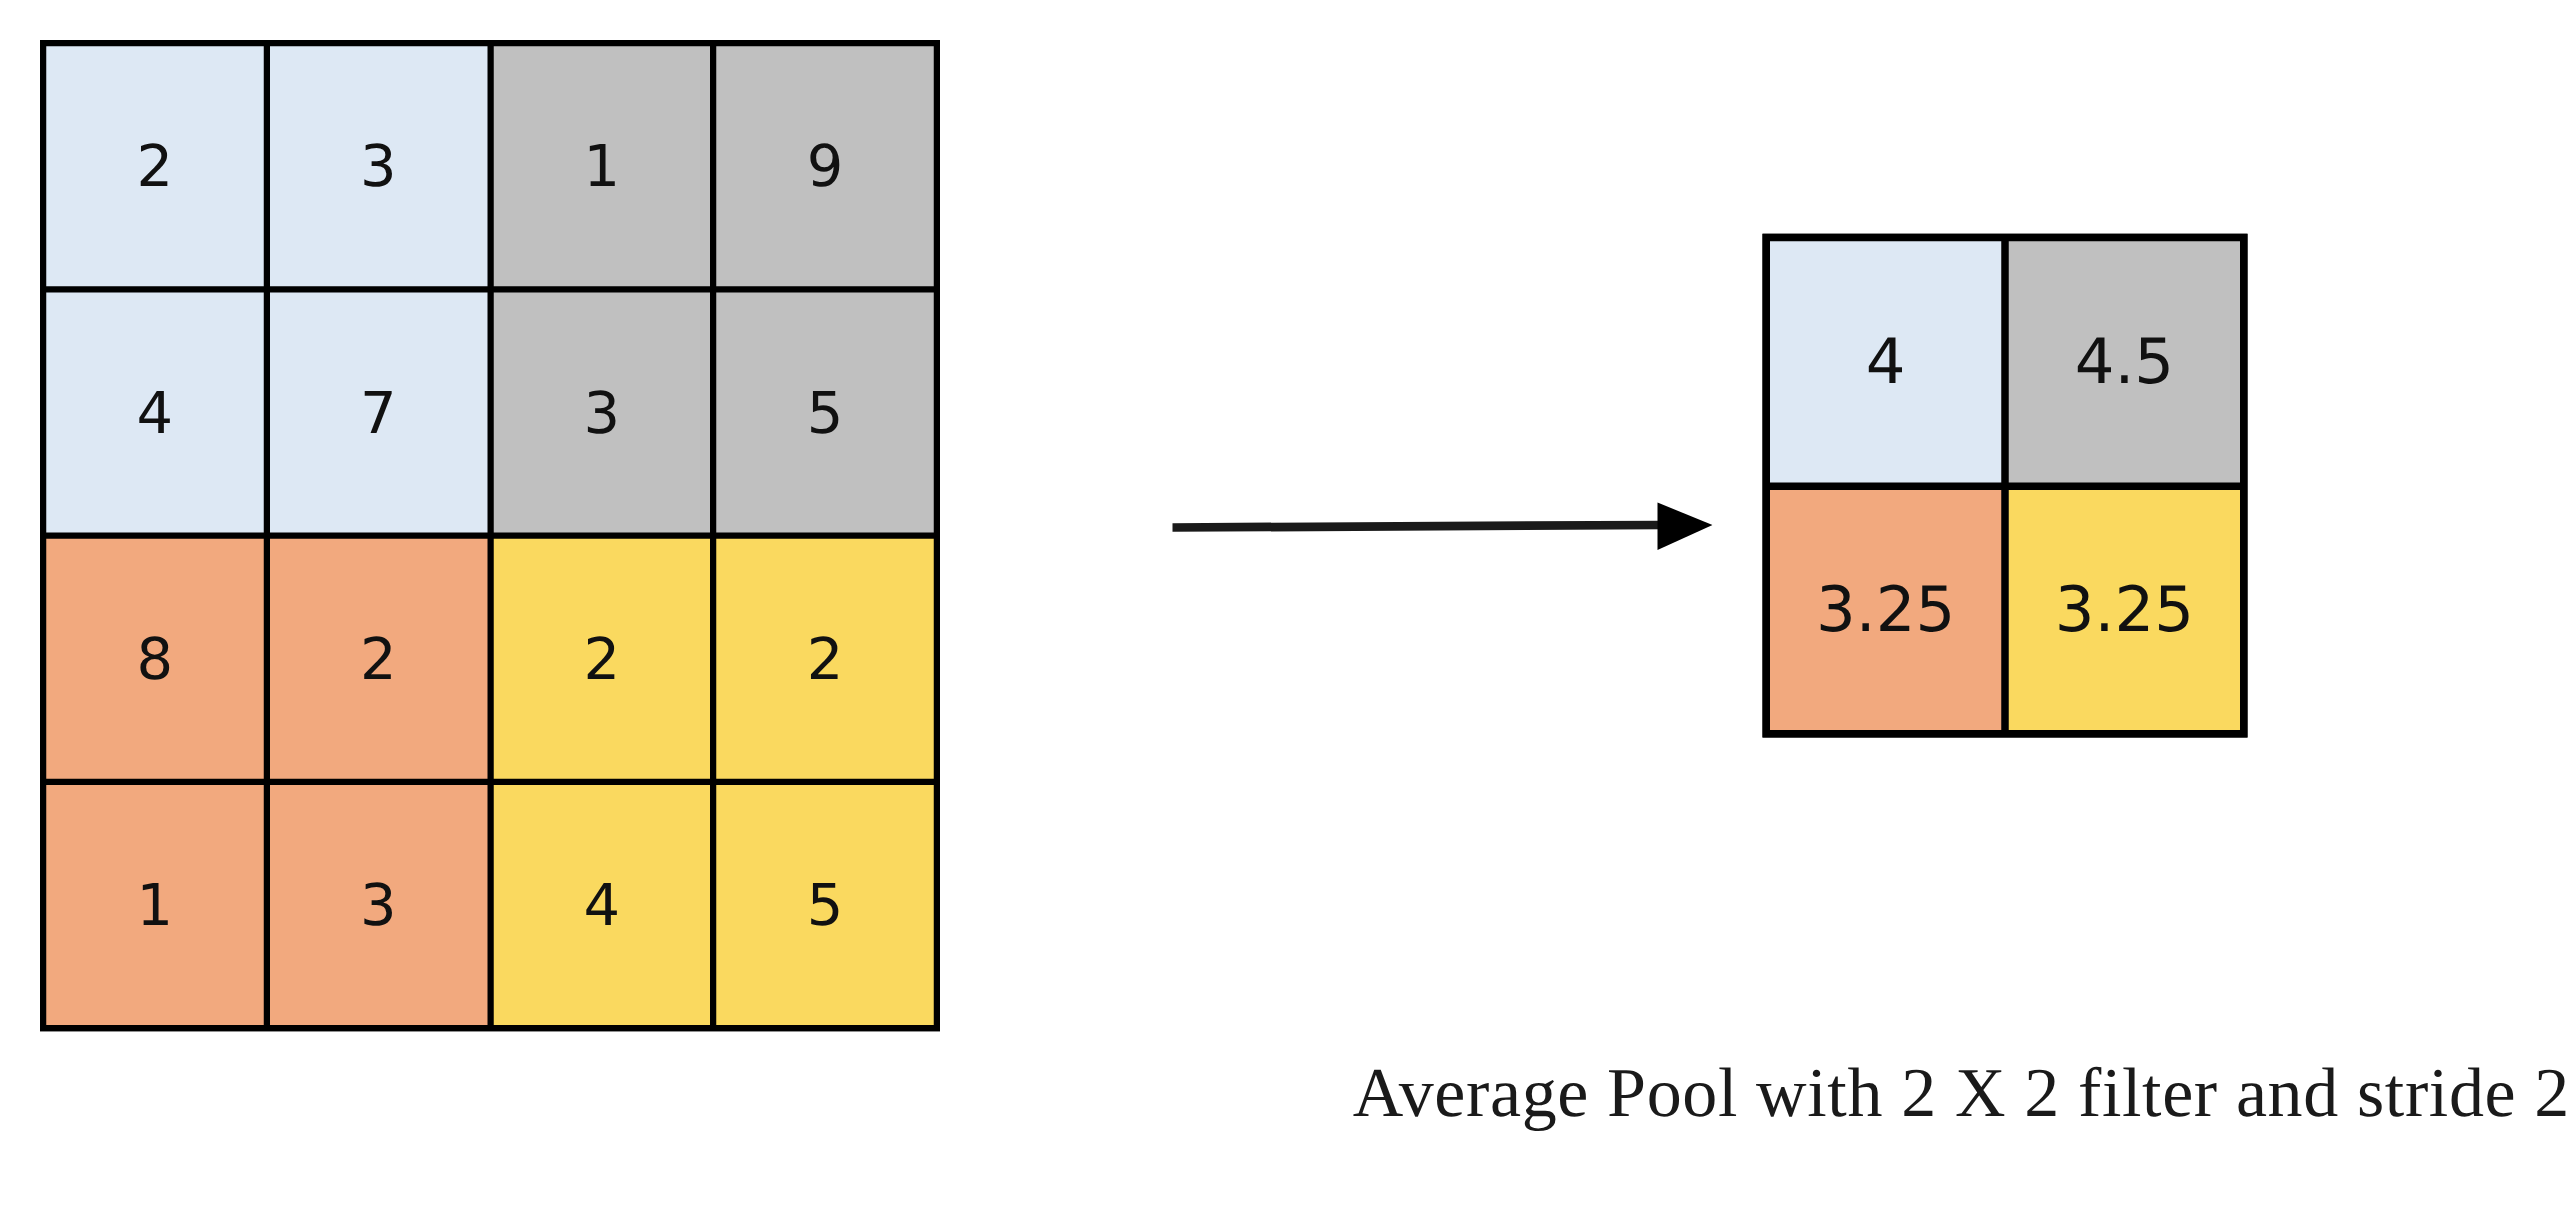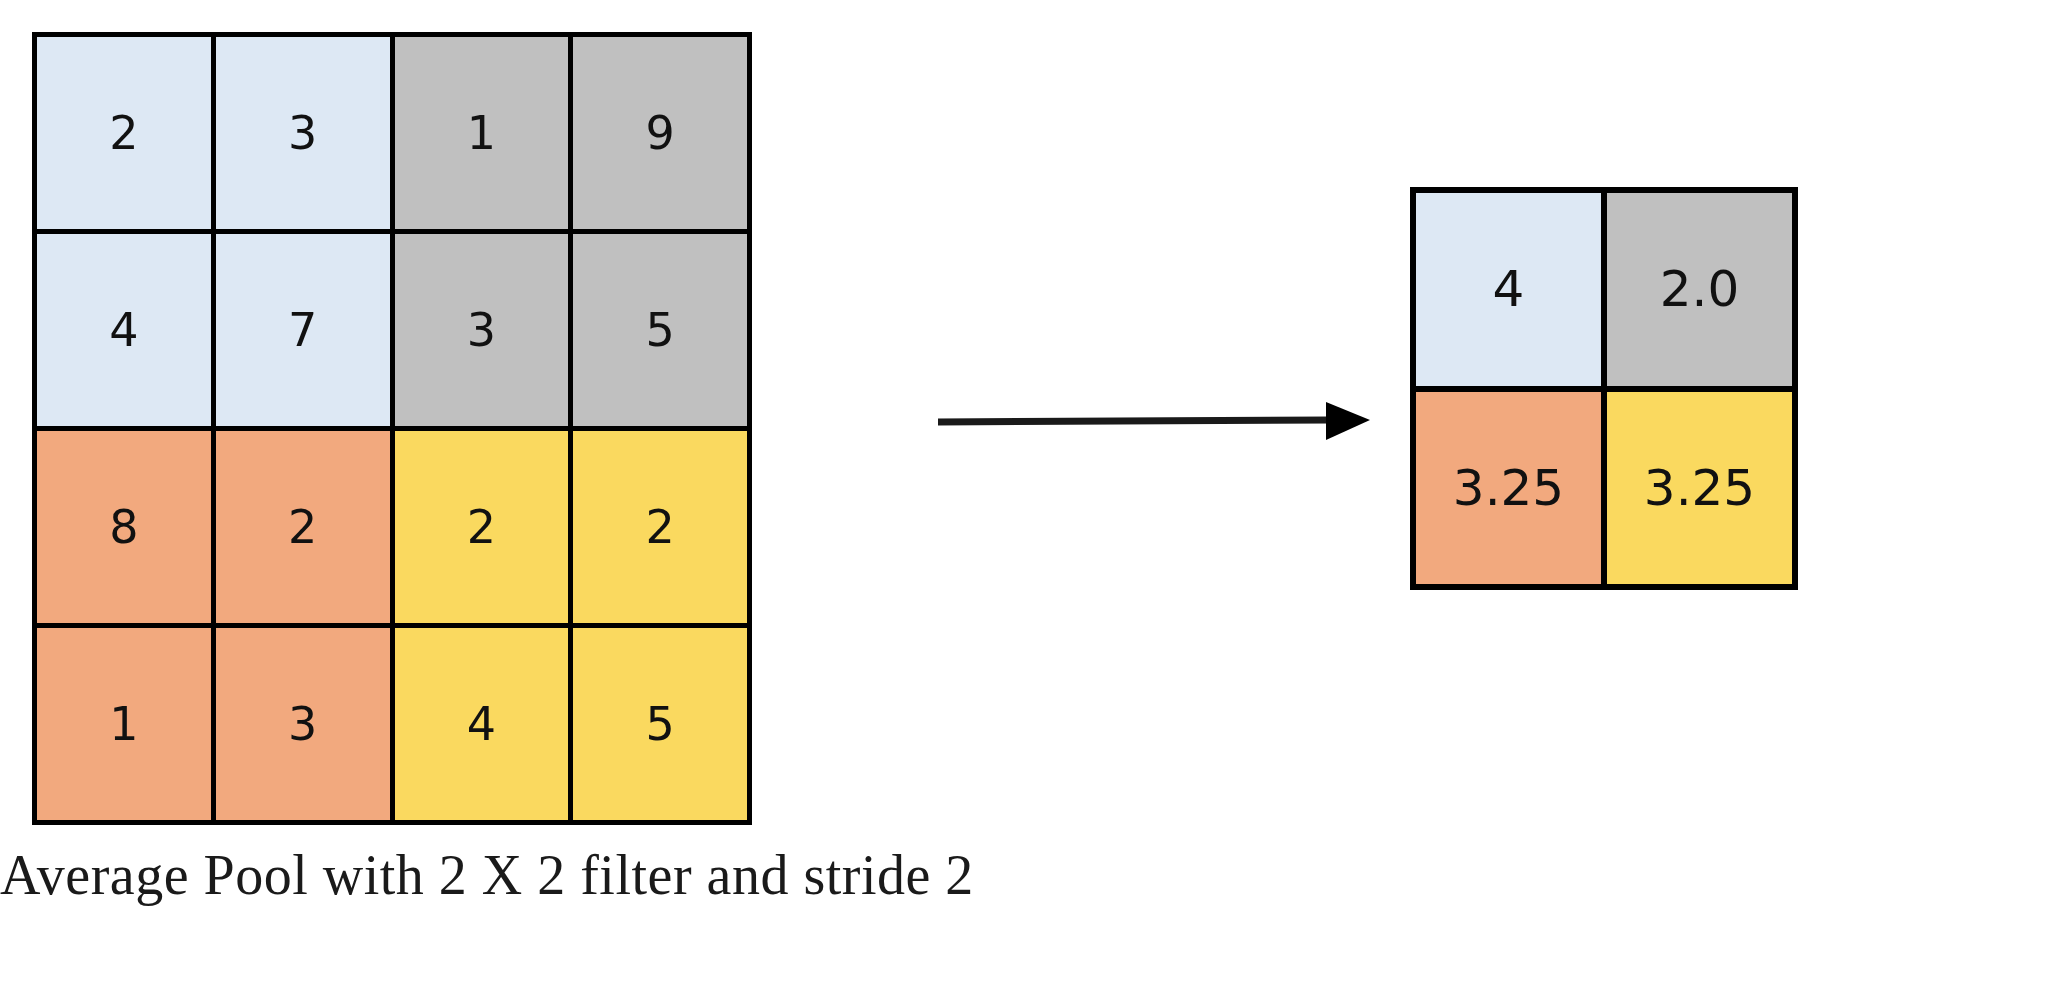--- a/index.html
+++ b/index.html
@@ -83,21 +83,21 @@
   .output-grid .cell {
     font-size: 50px;
   }
 
   
   .caption {
     position: absolute;
     left: 0;
     top: 843px;
     width: 2056px;
-    text-align: left;
+    text-align: right;
     font-family: "Liberation Serif", "DejaVu Serif", serif;
     font-size: 56px;
     font-weight: 400;
     color: #1a1a1a;
     letter-spacing: 0.5px;
     white-space: nowrap;
     user-select: none;
   }
 </style>
 </head>
@@ -127,20 +127,20 @@
     <div class="cell c-yellow">5</div>
   </div>
 
   <svg class="arrow" viewBox="0 0 440 56">
     <line x1="8" y1="30" x2="400" y2="28" stroke="#1a1a1a" stroke-width="7"></line>
     <polygon points="396,10 440,28 396,48" fill="#000000"></polygon>
   </svg>
 
   <div class="output-grid">
     <div class="cell c-blue">4</div>
-    <div class="cell c-grey">2.0</div>
+    <div class="cell c-grey">4.5</div>
     <div class="cell c-orange">3.25</div>
     <div class="cell c-yellow">3.25</div>
   </div>
 
   <div class="caption">Average Pool with 2 X 2 filter and stride 2</div>
 
 </div>
 
 </body></html>

